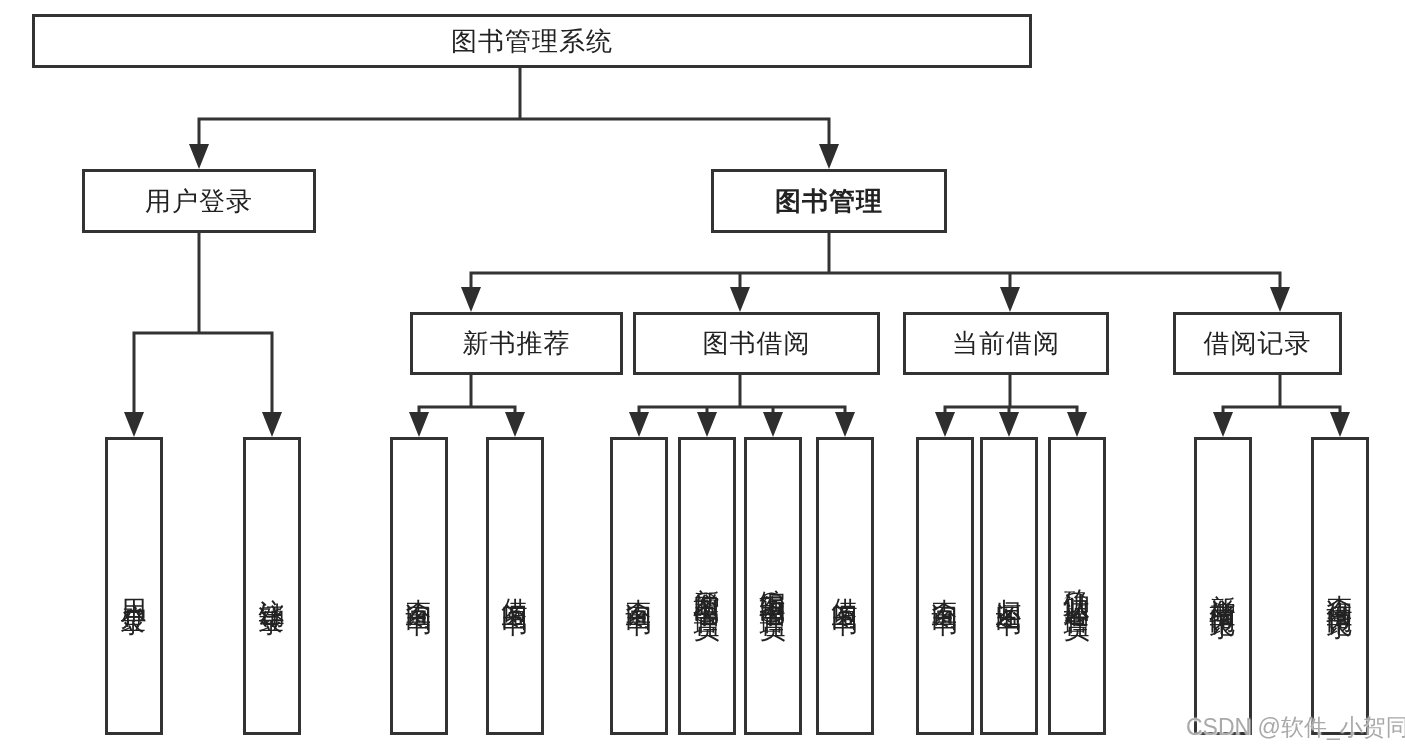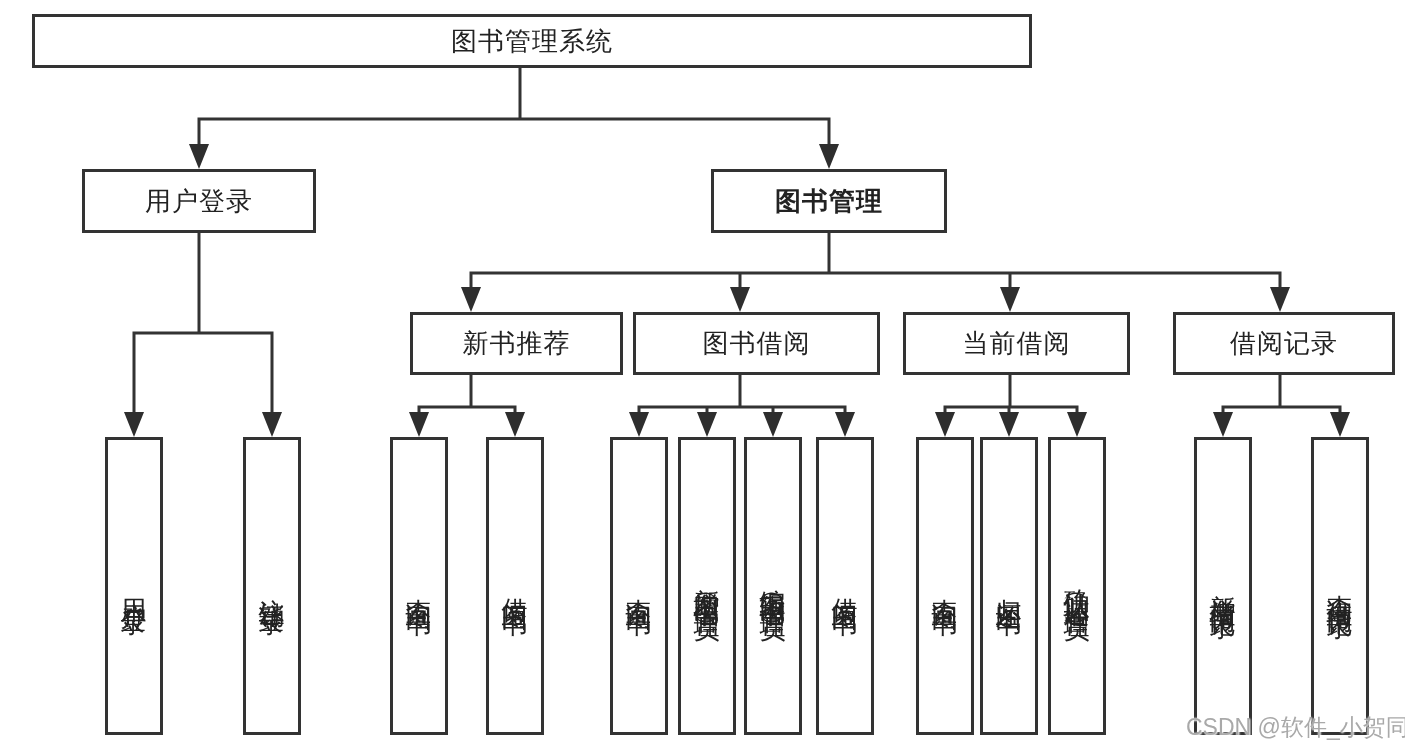--- a/index.html
+++ b/index.html
@@ -112,24 +112,24 @@
   <div class="node hbox" style="left:711px; top:169px; width:236px; height:64px;font-weight:bold;">
     <span>图书管理</span>
   </div>
 
   <div class="node hbox" style="left:365px; top:312px; width:213px; height:63px;margin-left:45px;">
     <span>新书推荐</span>
   </div>
   <div class="node hbox" style="left:633px; top:312px; width:247px; height:63px;">
     <span>图书借阅</span>
   </div>
-  <div class="node hbox" style="left:903px; top:312px; width:227px; height:63px;">
+  <div class="node hbox" style="left:903px; top:312px; width:206px; height:63px;">
     <span>当前借阅</span>
   </div>
-  <div class="node hbox" style="left:1173px; top:312px; width:222px; height:63px;">
+  <div class="node hbox" style="left:1173px; top:312px; width:169px; height:63px;">
     <span>借阅记录</span>
   </div>
 
   <div class="node vbox" style="left:105px;">
     <span class="vtext">用户登录</span>
   </div>
   <div class="node vbox" style="left:243px;">
     <span class="vtext">注销登录</span>
   </div>
   <div class="node vbox" style="left:390px;">

